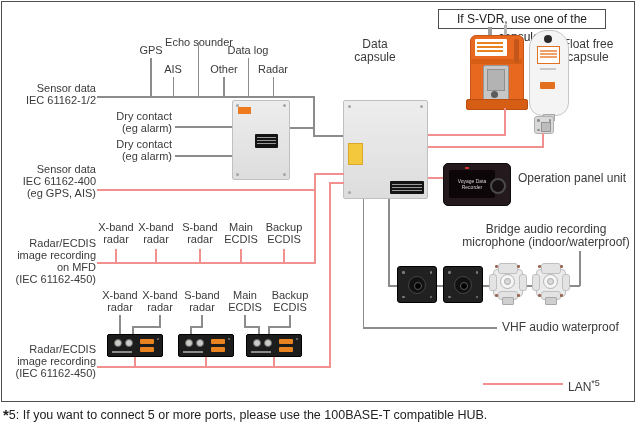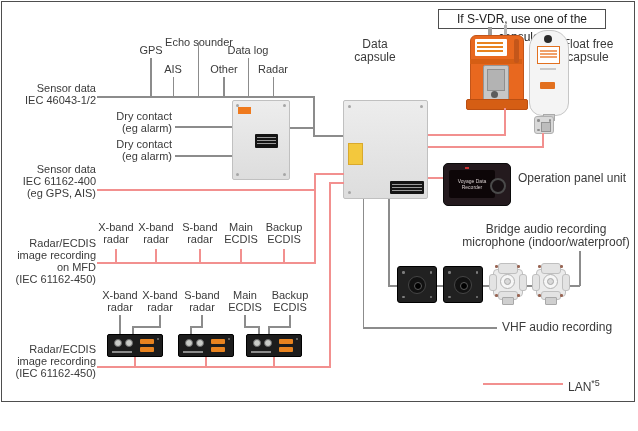--- a/index.html
+++ b/index.html
@@ -117,21 +117,21 @@
   <div class="ln v" style="left:197.5px;top:42px;height:54px;"></div>
   <div class="ln v" style="left:223px;top:77px;height:19px;"></div>
   <div class="ln v" style="left:247.5px;top:58px;height:38px;"></div>
   <div class="ln v" style="left:272.5px;top:77px;height:19px;"></div>
   <div class="ln h" style="left:97px;top:96px;width:217.5px;"></div>
   <div class="ln v" style="left:313px;top:96px;height:40px;"></div>
   <div class="ln h" style="left:313px;top:135px;width:31px;"></div>
 
   <div class="lbl r" style="left:8px;top:82px;width:88px;">
     <span>Sensor data</span>
-      <span>IEC 46043-1/2</span>
+      <span>IEC 61162-1/2</span>
   </div>
 
   <div class="lbl r" style="left:98px;top:110px;width:74px;">
     <span>Dry contact</span>
       <span>(eg alarm)</span>
   </div>
   <div class="ln h" style="left:175px;top:126px;width:57px;"></div>
   <div class="lbl r" style="left:98px;top:138px;width:74px;">
     <span>Dry contact</span>
       <span>(eg alarm)</span>
@@ -398,21 +398,24 @@
     <span class="screw" style="left:6px;top:2px;"></span>
       <span class="screw" style="left:28px;top:2px;"></span>
     <span class="screw" style="left:6px;top:31px;"></span>
       <span class="screw" style="left:28px;top:31px;"></span>
     <span class="gland"></span>
   </div>
 
   <div class="ln v" style="left:362.5px;top:199px;height:129px;"></div>
   <div class="ln h" style="left:362.5px;top:327px;width:134px;"></div>
   <div class="lbl f12" style="left:502px;top:321px;">
-      <span>VHF audio recording</span>
+      <span>VHF audio waterproof</span>
     </div>
 
   <div class="ln red h" style="left:483px;top:383px;width:80px;"></div>
   <div class="lbl f12" style="left:568px;top:377px;">
     <span style="display:inline;">LAN</span><sup class="ref">*5</sup>
   </div>
 
+  <div id="footnote">
+    <b>*</b><span style="display:inline;">5: If you want to connect 5 or more ports, please use the 100BASE-T compatible HUB.</span>
+  </div>
 </div>
 
 </body></html>

